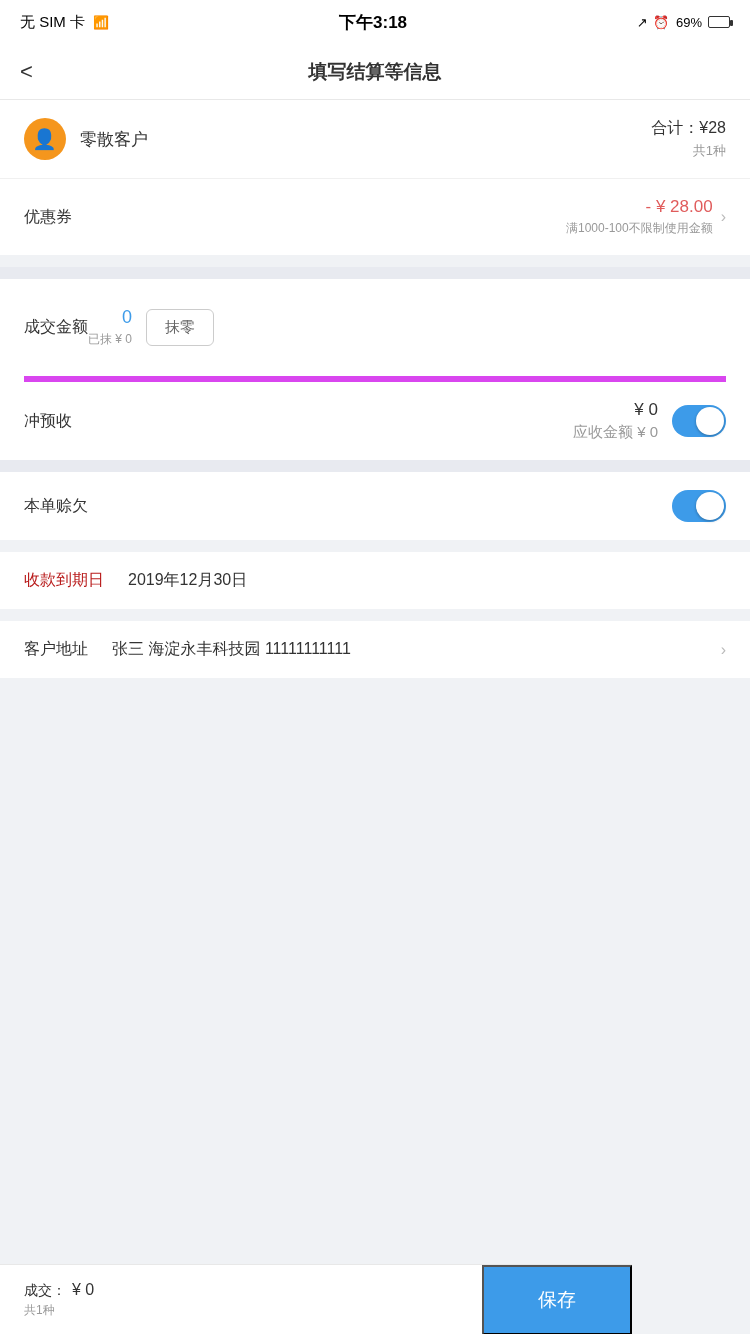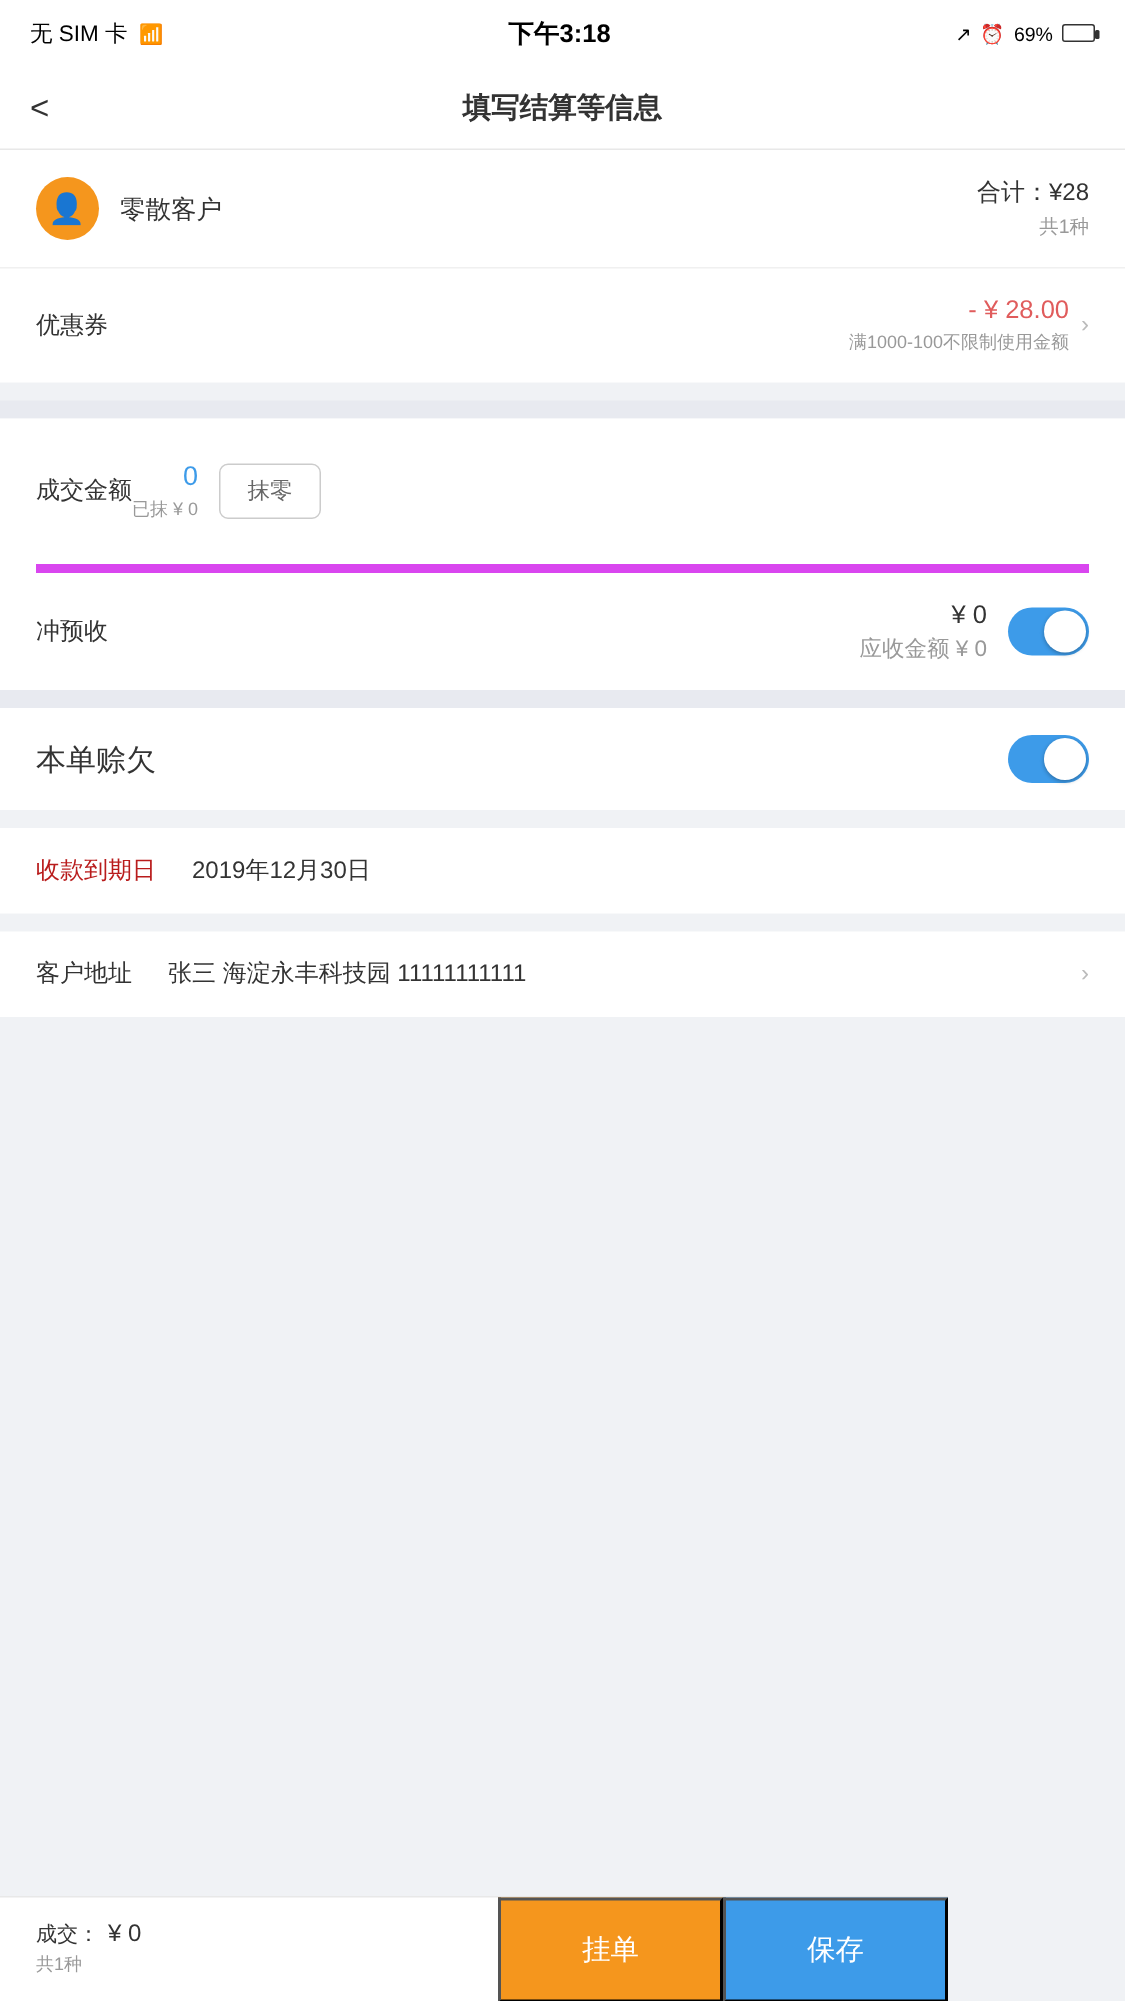--- a/index.html
+++ b/index.html
@@ -172,21 +172,21 @@
 
     
     .debt-section {
       background: #fff;
       padding: 18px 24px;
       display: flex;
       align-items: center;
       justify-content: space-between;
       margin-bottom: 12px;
     }
-    .debt-label { font-size: 20px; color: #333; }
+    .debt-label { font-size: 16px; color: #333; }
 
     
     .due-section {
       background: #fff;
       padding: 18px 24px;
       margin-bottom: 12px;
     }
     .due-row { display: flex; align-items: center; gap: 24px; }
     .due-label { font-size: 16px; color: #b91c1c; }
     .due-value { font-size: 16px; color: #333; }
@@ -369,15 +369,14 @@
 </div>
 
 <div class="bottom-bar">
   <div class="bottom-info">
     <div style="display:flex; align-items: baseline; gap: 6px;">
       <span class="bottom-deal">成交：</span>
       <span class="bottom-deal-amount">¥ 0</span>
     </div>
     <div class="bottom-count">共1种</div>
   </div>
-  <button class="bottom-btn btn-hang">挂单</button>
   <button class="bottom-btn btn-save">保存</button>
 </div>
 
 </body></html>

